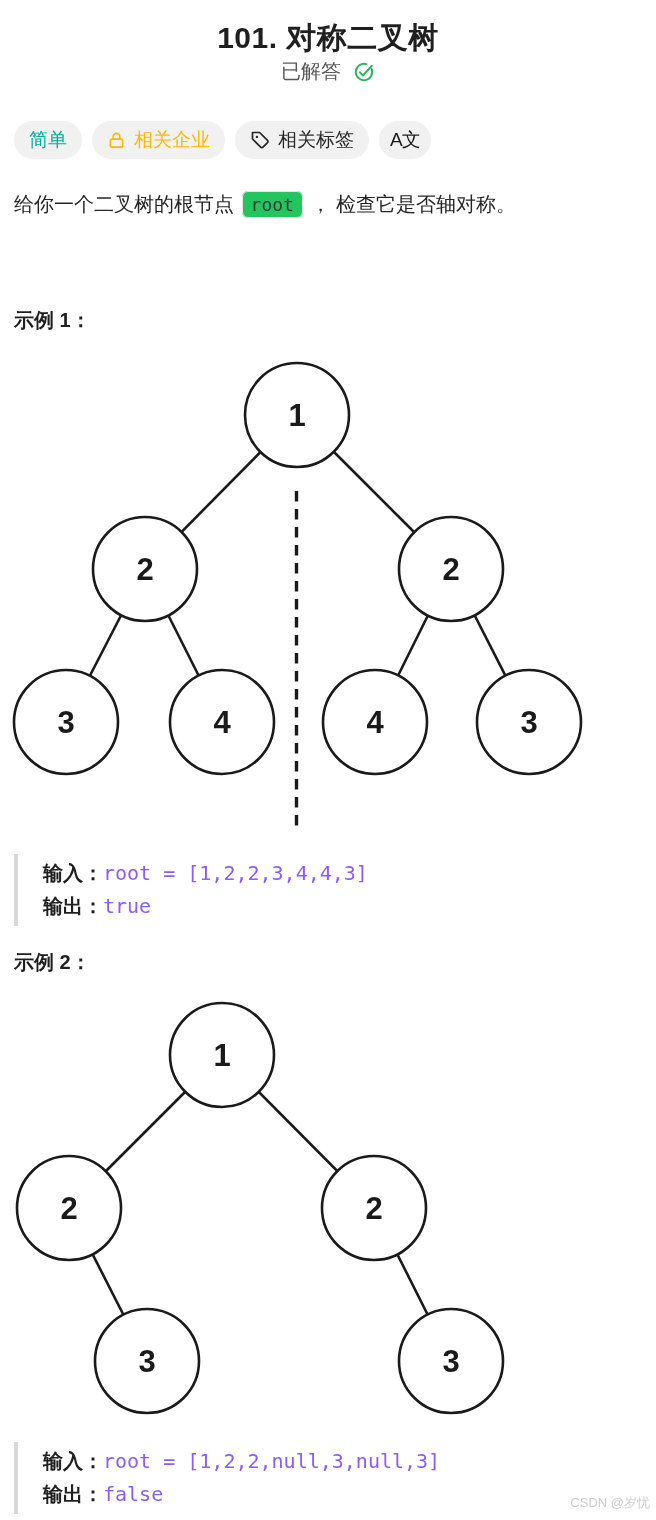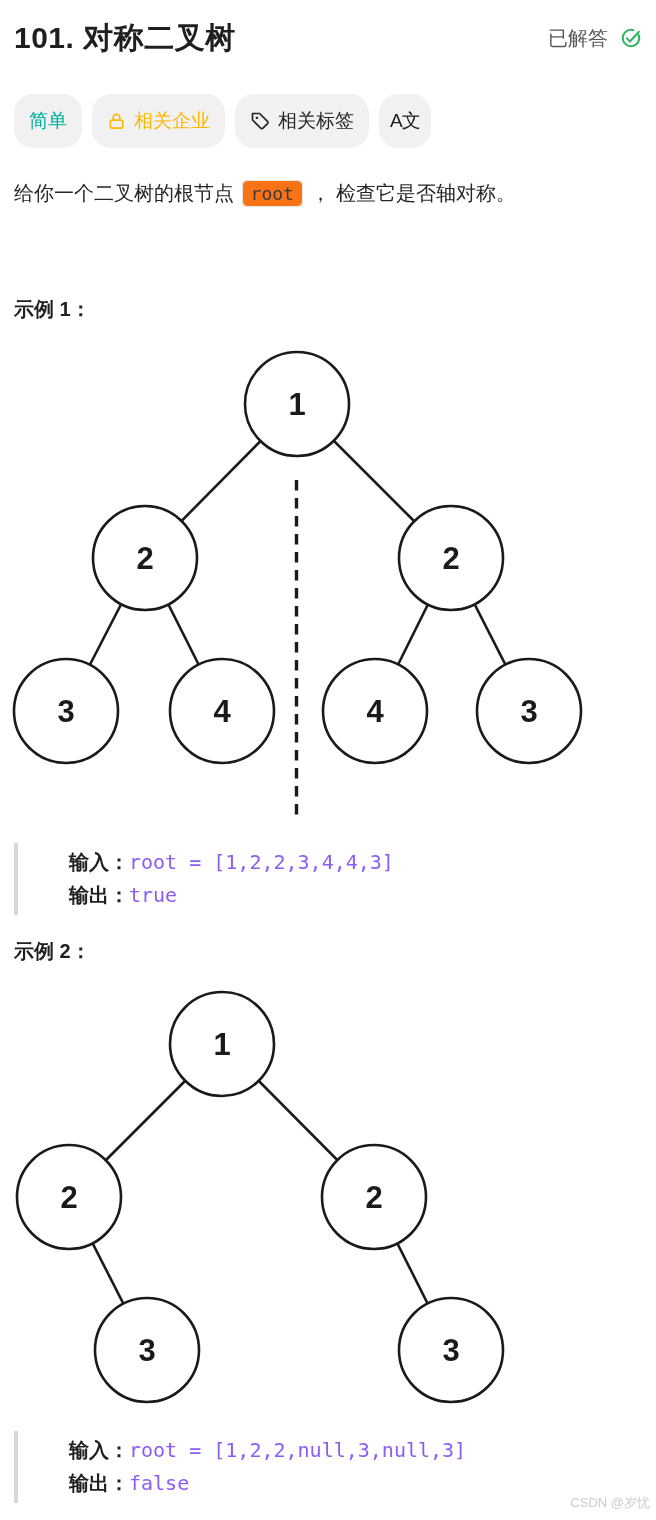--- a/index.html
+++ b/index.html
@@ -1,56 +1,56 @@
 <!DOCTYPE html>
 <html><head>
 <meta charset="utf-8">
 <style>
   * { margin:0; padding:0; box-sizing:border-box; }
   html,body { width:656px; }
   body {
     height:1520px; background:#ffffff; position:relative; overflow:hidden;
     font-family:"Liberation Sans", sans-serif; color:#262626;
   }
-  .header { display:flex; justify-content:space-between; align-items:center; margin:18px 14px 0 14px; }
+  .header { display:flex; justify-content:space-between; align-items:center; margin:18px 14px 0 14px;flex-direction:column; }
   .title { font-size:30px; line-height:40px; font-weight:700; color:#1f1f1f; letter-spacing:0.5px; }
   .solved { display:flex; align-items:center; gap:12px; font-size:20px; color:#595959; }
   .solved svg { display:block; }
 
   .pills { display:flex; align-items:center; gap:10px; margin:36px 14px 0 14px; }
   .pill {
-    height:54px; border-radius:19px; background:#f1f1f2; display:flex; align-items:center;
+    height:38px; border-radius:19px; background:#f1f1f2; display:flex; align-items:center;
     gap:8px; padding:0 15px; font-size:19px; color:#262626; cursor:pointer; white-space:nowrap;
   }
   .pill svg { display:block; }
   .pill-easy { color:#00af9b; }
   .pill-companies { color:#ffb800; }
   .pill-translate { padding:0 11px; font-weight:500; letter-spacing:-1px; color:#1a1a1a;text-align:right; }
 
   .description { margin:28px 14px 0 14px; font-size:20px; line-height:34px; color:#262626; }
   .description span { white-space:pre-wrap; }
   .inline-code {
     font-family:"DejaVu Sans Mono", monospace; font-size:18px; color:#3a3a3a;
-    background:#f97316; border:1px solid #e7e7e7; border-radius:6px; padding:2px 8px; margin:0 2px;
+    background:#22c55e; border:1px solid #e7e7e7; border-radius:6px; padding:2px 8px; margin:0 2px;
   }
 
   .example-heading { font-size:20px; line-height:28px; font-weight:700; color:#1f1f1f; margin-left:14px; }
   .heading-1 { margin-top:84px; }
   .heading-2 { margin-top:22px; }
 
   .tree-wrap { display:block; }
   .tree-wrap svg { display:block; }
   .tree-1 { margin-top:24px; height:478px; }
   .tree-2 { margin-top:22px; height:420px; }
 
   .io-block {
     margin:18px 14px 0 14px; border-left:4px solid #d6d6d6; padding:3px 0 3px 25px;
   }
   .io-line { font-size:20px; line-height:33px; }
-  .io-label { font-weight:700; color:#1f1f1f;margin-left:26px; }
+  .io-label { font-weight:700; color:#1f1f1f; }
   .io-value { font-family:"DejaVu Sans Mono", monospace; font-size:20px; color:#8b5cf6; white-space:pre; }
   .io-2 { margin-top:24px; }
 
   .watermark { position:absolute; top:1494px; right:6px; font-size:13px; color:#cccccc; }
 </style>
 </head>
 <body>
 
 <div class="header">
   <div class="title">101. 对称二叉树</div>

